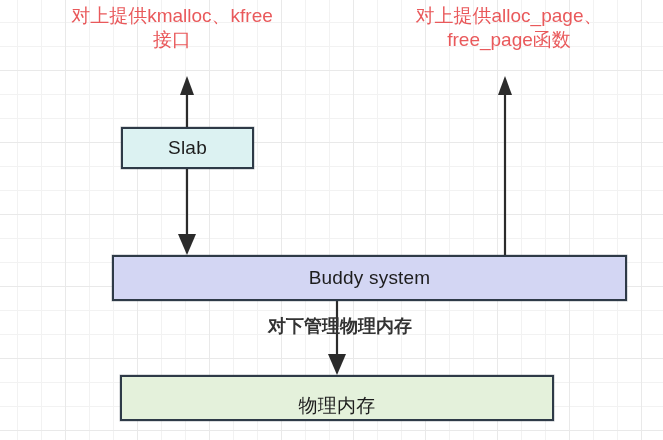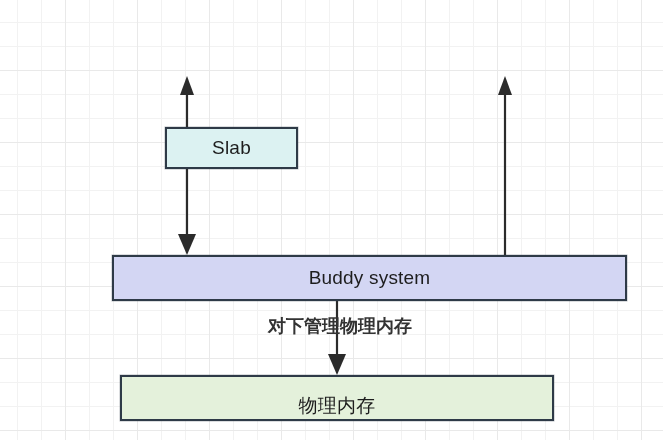--- a/index.html
+++ b/index.html
@@ -39,21 +39,20 @@
     letter-spacing: 0.2px;
     box-shadow: 0 0 0 0.5px rgba(46,58,71,0.35);
   }
 
   #node-slab {
     left: 121px;
     top: 127px;
     width: 133px;
     height: 42px;
     background: #dcf2f2;
-    margin-left: 44px;
   }
 
   #node-buddy {
     left: 112px;
     top: 255px;
     width: 515px;
     height: 46px;
     background: #d3d6f3;
   }
 
@@ -147,21 +146,25 @@
       <line x1="187" y1="169" x2="187" y2="240" stroke="#2b2b2b" stroke-width="2.2"></line>
       <path d="M 187 255 L 178 234 L 196 234 Z" fill="#2b2b2b"></path>
     </g>
 
     <g>
       <line x1="337" y1="301" x2="337" y2="360" stroke="#2b2b2b" stroke-width="2.2"></line>
       <path d="M 337 375 L 328 354 L 346 354 Z" fill="#2b2b2b"></path>
     </g>
   </svg>
 
+  <div class="label label-red" id="label-top-left">对上提供kmalloc、kfree
+接口</div>
 
+  <div class="label label-red" id="label-top-right">对上提供alloc_page、
+free_page函数</div>
 
 
   <div class="label label-dark" id="label-buddy-down">对下管理物理内存</div>
 
   <div class="node" id="node-slab">
     <span>Slab</span>
   </div>
 
   <div class="node" id="node-buddy">
     <span>Buddy system</span>

